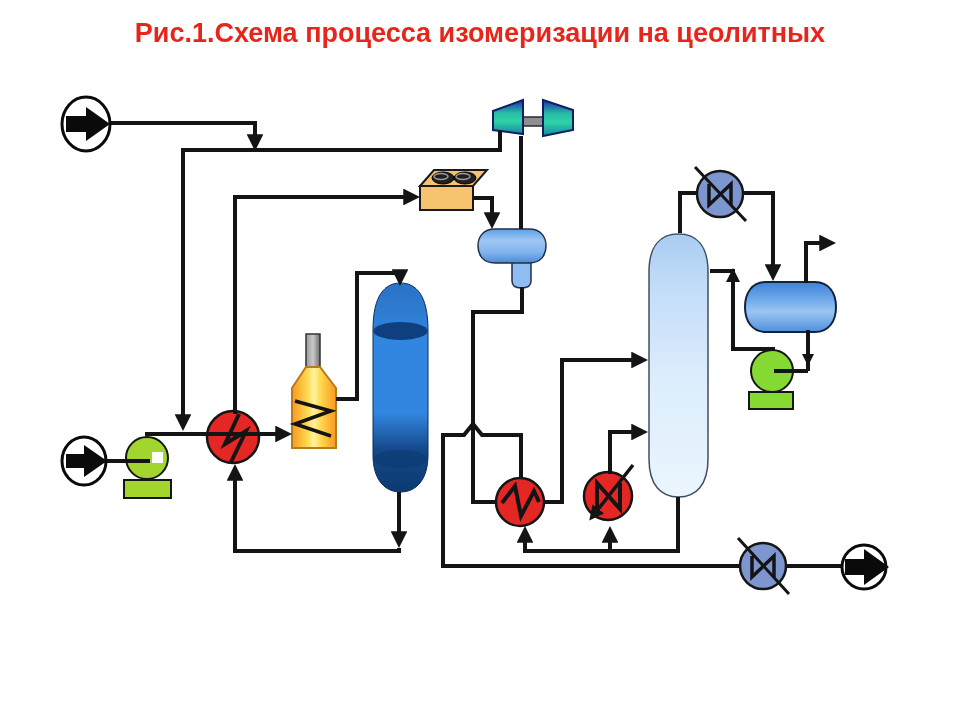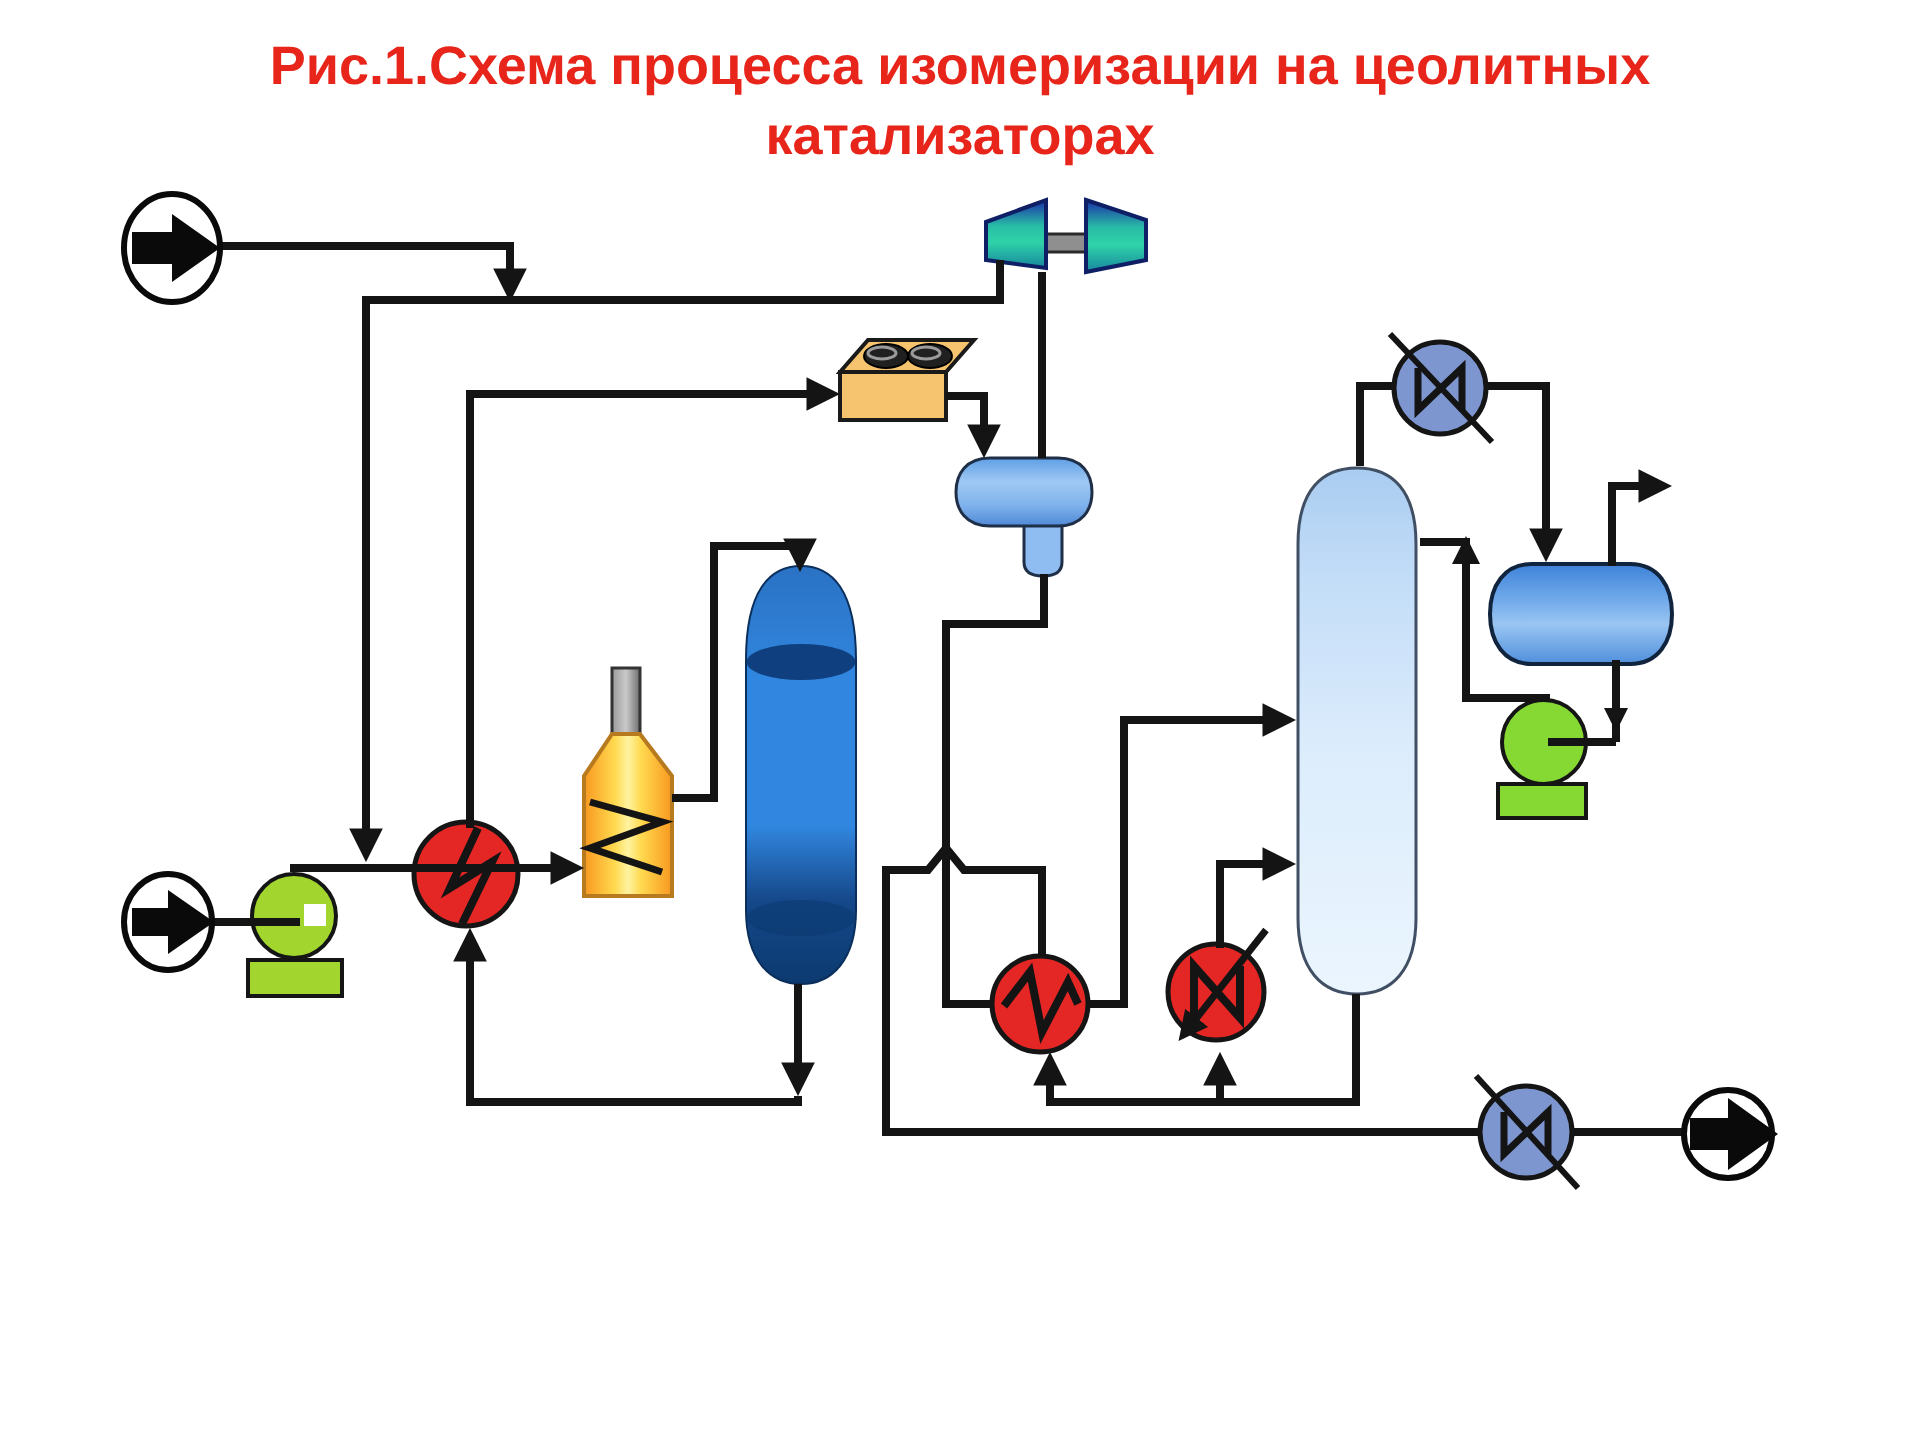--- a/index.html
+++ b/index.html
@@ -7,21 +7,20 @@
   .title{position:absolute;top:16px;left:0;width:100%;text-align:center;color:#E8251B;
          font-weight:bold;font-size:27px;line-height:1.3;}
   .diagram{position:absolute;left:0;top:0;width:960px;height:720px;}
 </style>
 </head>
 <body>
 
 <div class="page">
   <div class="title">
     <div>Рис.1.Схема процесса изомеризации на цеолитных</div>
-    <div>катализаторах</div>
   </div>
 
   <svg class="diagram" viewBox="0 0 960 720" xmlns="http://www.w3.org/2000/svg">
     <defs>
       <marker id="arr" viewBox="0 0 10 10" refX="7" refY="5" markerWidth="4.2" markerHeight="4.2" orient="auto-start-reverse" markerUnits="strokeWidth">
         <path d="M0 0 L10 5 L0 10 z" fill="#141414"></path>
       </marker>
       <linearGradient id="gComp" x1="0" y1="0" x2="0" y2="1">
         <stop offset="0%" stop-color="#1B2FA8"></stop>
           <stop offset="38%" stop-color="#28BCA6"></stop>

